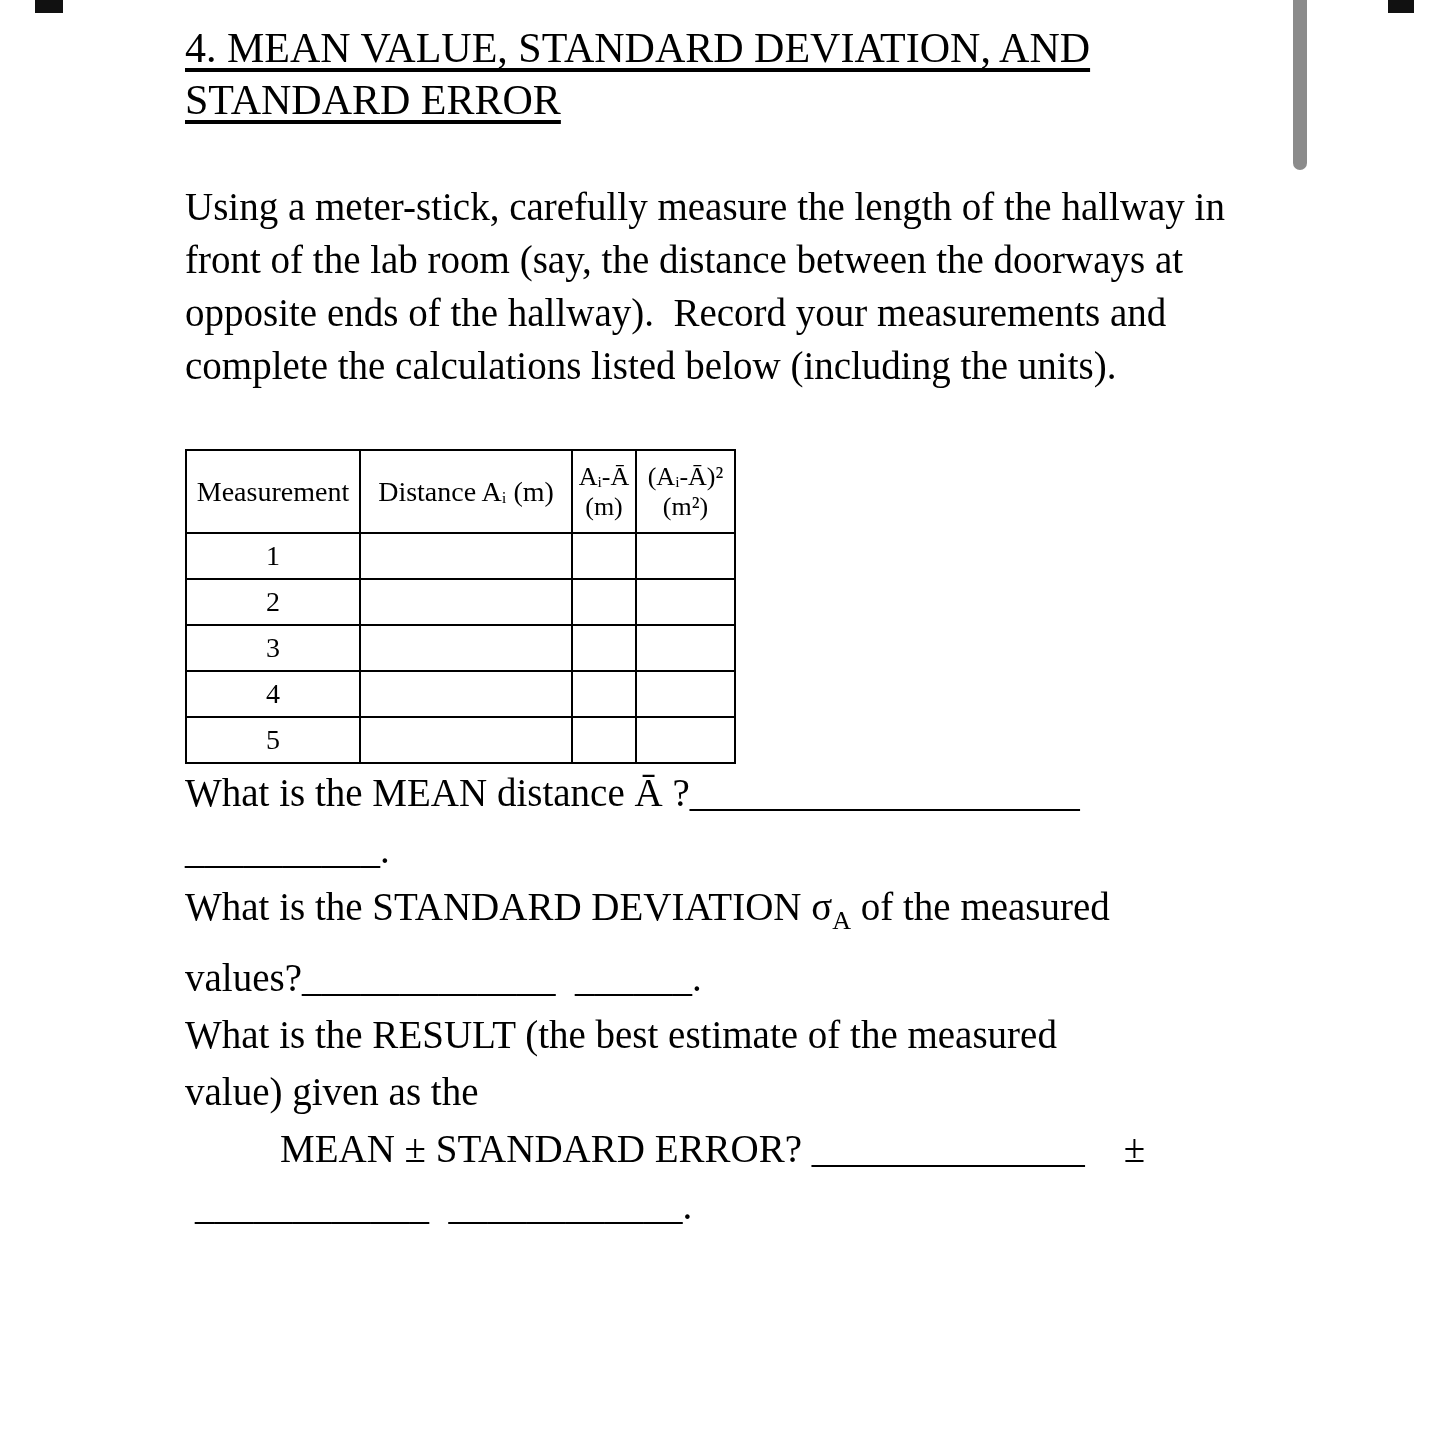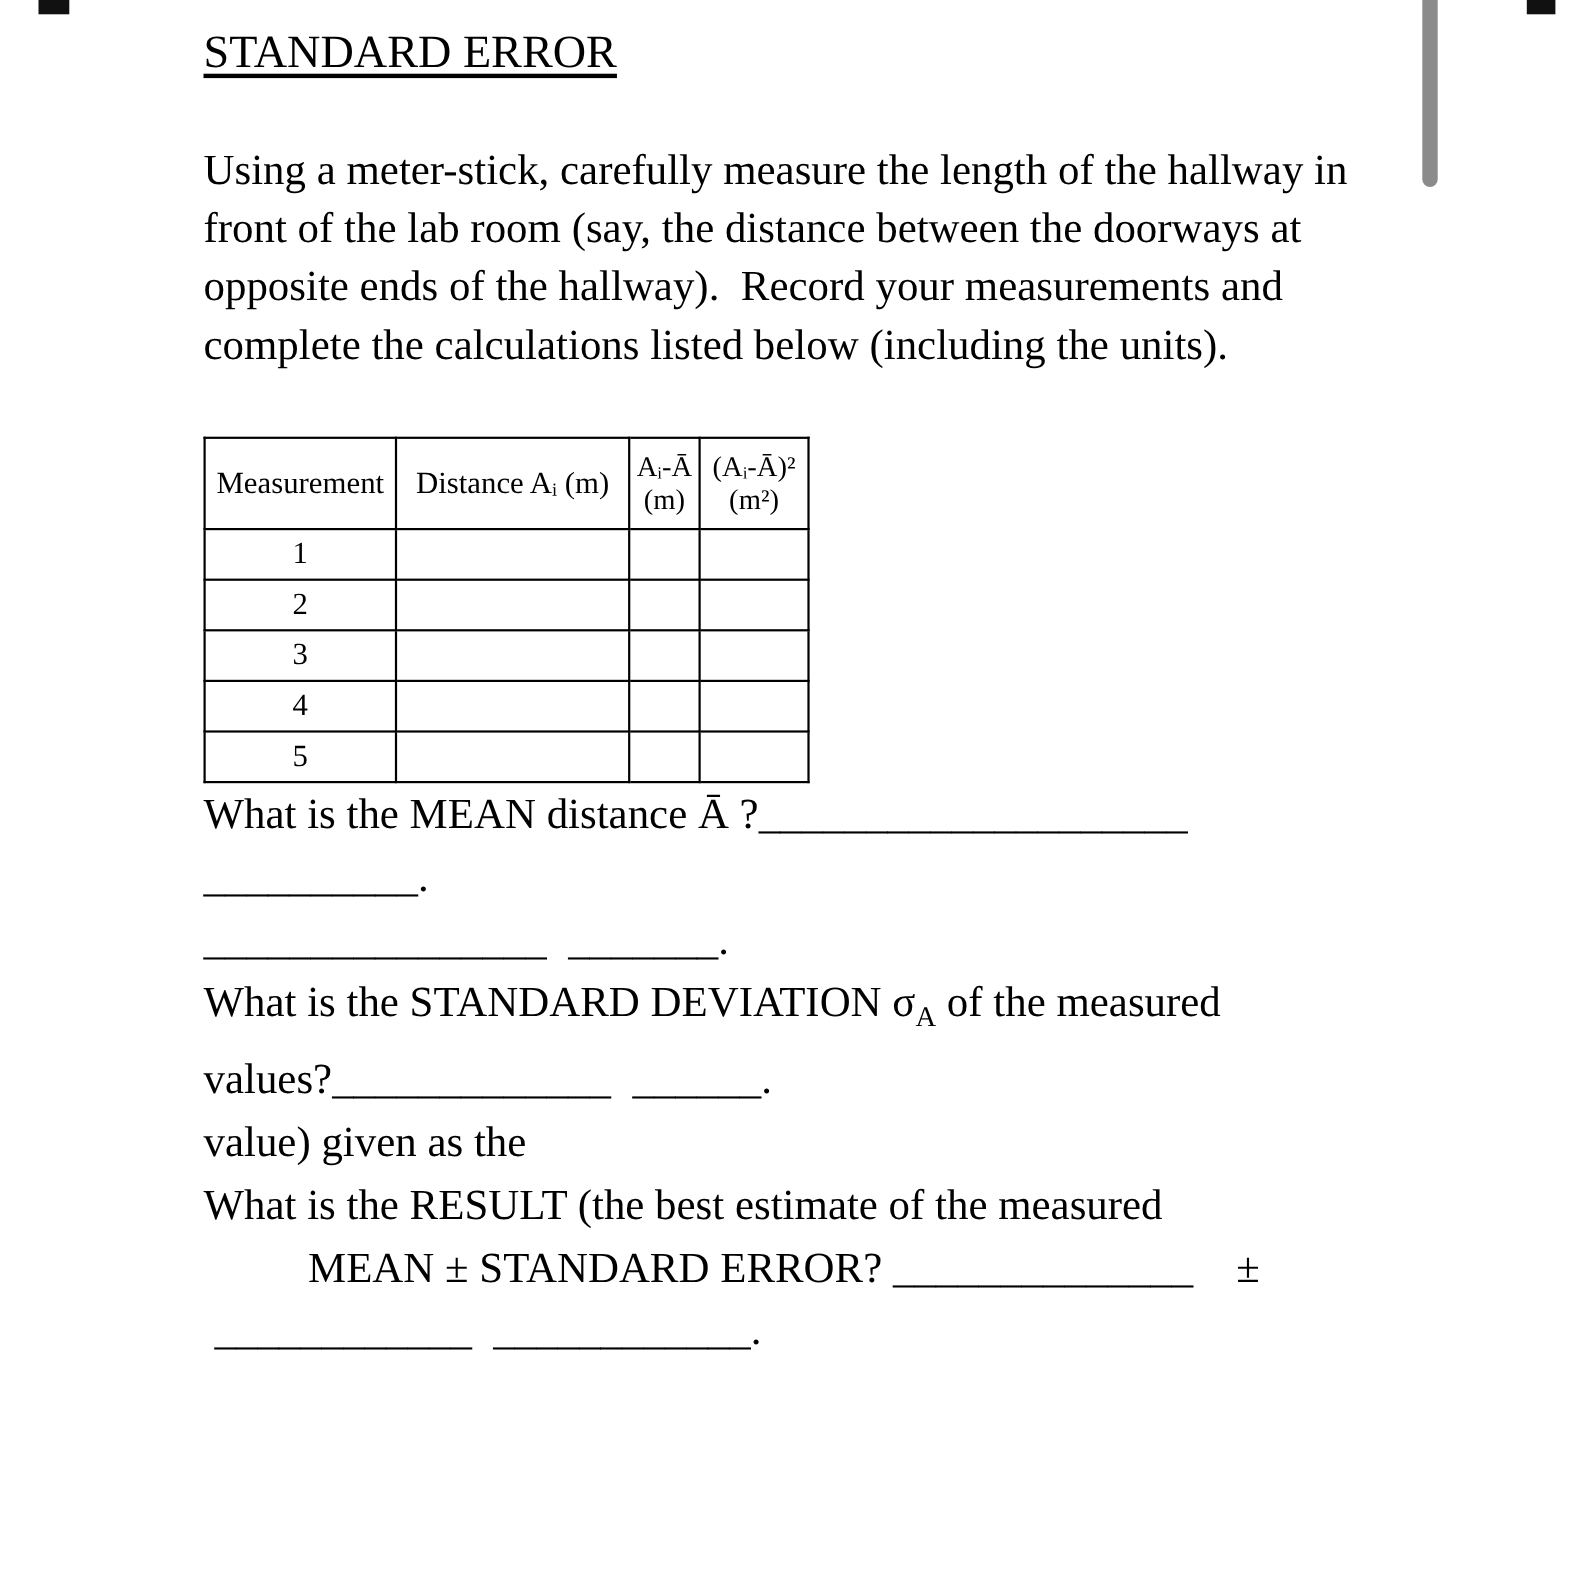--- a/index.html
+++ b/index.html
@@ -83,20 +83,21 @@
 </head>
 <body>
 
 <div class="edge-artifact left"></div>
 <div class="edge-artifact right"></div>
 <div class="scrollbar-thumb"></div>
 
 <div class="content">
 
   <div class="doc-title">
+    <div>4. MEAN VALUE, STANDARD DEVIATION, AND</div>
     <div>STANDARD ERROR</div>
   </div>
 
   <div class="intro">Using a meter-stick, carefully measure the length of the hallway in front of the lab room (say, the distance between the doorways at opposite ends of the hallway).  Record your measurements and complete the calculations listed below (including the units).</div>
 
   <table class="measure-table">
     <tbody>
         <tr class="header-row">
       <th class="col-measurement">Measurement</th>
       <th class="col-distance">Distance Aᵢ (m)</th>
@@ -138,22 +139,21 @@
       <td></td>
       <td></td>
       <td></td>
     </tr>
   </tbody>
     </table>
 
   <div class="questions">
     <div class="q">What is the MEAN distance Ā ?____________________</div>
     <div class="q">__________.</div>
-    <div class="q">________________  _______.</div>
     <div class="q"><span>What is the STANDARD DEVIATION σ</span><sub class="sigma-sub">A</sub><span> of the measured</span></div>
     <div class="q">values?_____________  ______.</div>
+    <div class="q">What is the RESULT (the best estimate of the measured</div>
     <div class="q">value) given as the</div>
-    <div class="q">What is the RESULT (the best estimate of the measured</div>
     <div class="q indent-big">MEAN ± STANDARD ERROR? ______________    ±</div>
     <div class="q indent-sm">____________  ____________.</div>
   </div>
 
 </div>
 
 </body></html>

